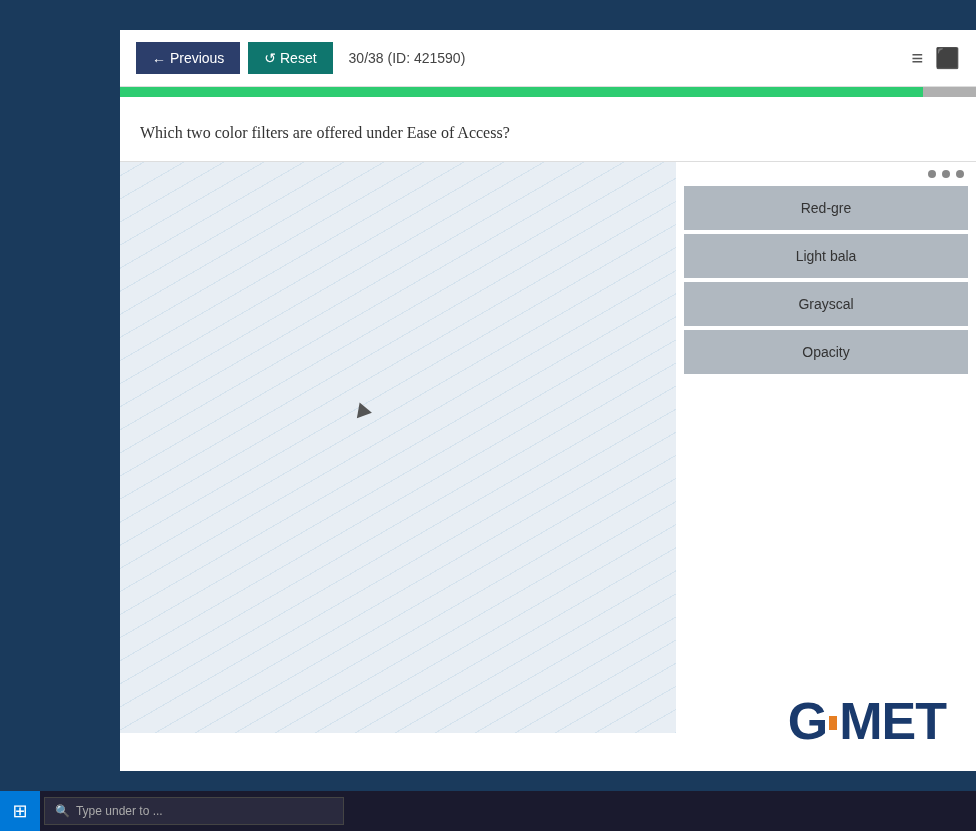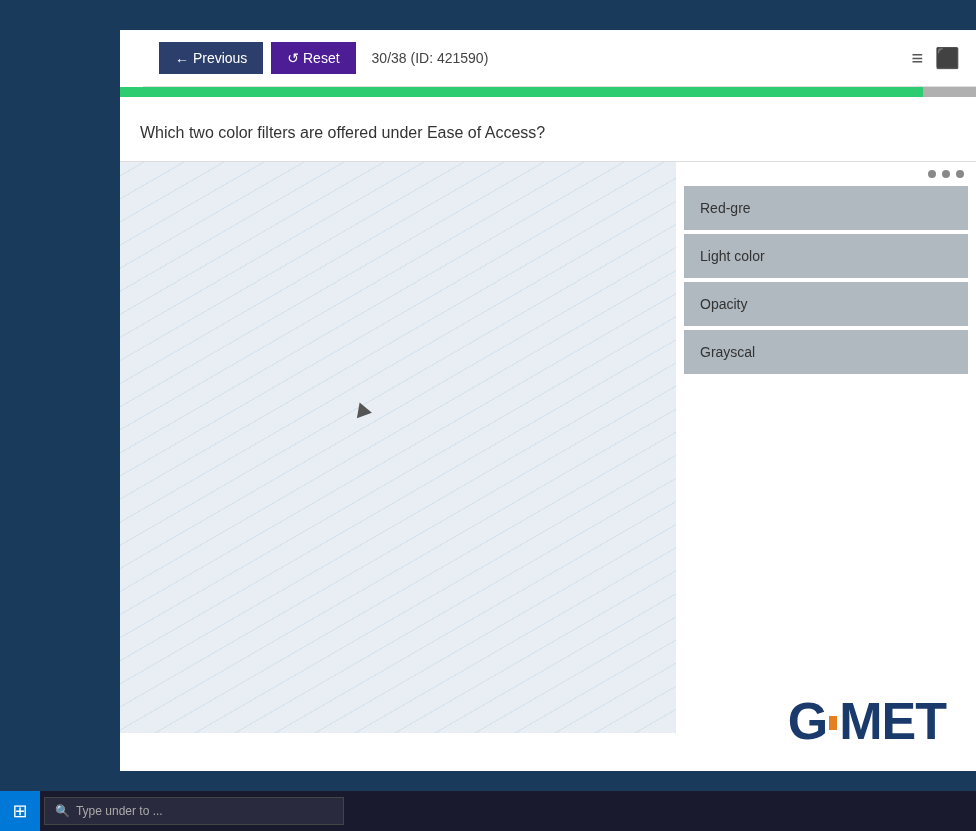--- a/index.html
+++ b/index.html
@@ -34,37 +34,36 @@
     }
 
     
     .toolbar {
       display: flex;
       align-items: center;
       padding: 12px 16px;
       background: #ffffff;
       border-bottom: 1px solid #ddd;
       gap: 8px;
-      margin-left: 23px;
     }
 
     .btn-previous {
       background: #2c3e6b;
       color: #ffffff;
       border: none;
       padding: 8px 16px;
       font-size: 14px;
       cursor: pointer;
       display: flex;
       align-items: center;
       gap: 6px;
     }
 
     .btn-reset {
-      background: #4c1d95;
+      background: #0f766e;
       color: #ffffff;
       border: none;
       padding: 8px 16px;
       font-size: 14px;
       cursor: pointer;
       display: flex;
       align-items: center;
       gap: 6px;
     }
 
@@ -97,20 +96,21 @@
     .progress-bar-fill {
       height: 100%;
       background: #2ecc71;
       width: 93.75%; 
     }
 
     
     .question-area {
       padding: 24px 20px 16px 20px;
       border-bottom: 1px solid #ddd;
+      font-family: Liberation Serif, serif;
     }
 
     .question-text {
       font-size: 16px;
       color: #333;
       line-height: 1.5;
     }
 
     
     .content-area {
@@ -180,21 +180,21 @@
       flex-direction: column;
       gap: 4px;
       padding: 0 8px;
     }
 
     .answer-option {
       background: #b0b8c0;
       color: #333;
       padding: 14px 16px;
       font-size: 14px;
-      text-align: left;
+      text-align: center;
       cursor: pointer;
       border: none;
       display: block;
       width: 100%;
     }
 
     
     .logo-area {
       position: absolute;
       bottom: 60px;
@@ -298,23 +298,23 @@
 
     <div class="right-panel">
       <div class="dots-indicator">
         <span class="dot"></span>
         <span class="dot"></span>
         <span class="dot"></span>
       </div>
 
       <div class="answer-options">
         <button class="answer-option">Red-gre</button>
-        <button class="answer-option">Light color</button>
+        <button class="answer-option">Light bala</button>
+        <button class="answer-option">Grayscal</button>
         <button class="answer-option">Opacity</button>
-        <button class="answer-option">Grayscal</button>
       </div>
     </div>
 
   </div>
 
 </div>
 
 <div class="logo-area">
   <span class="logo-text">
     <span class="logo-g">G</span><span class="logo-bar"></span>MET

